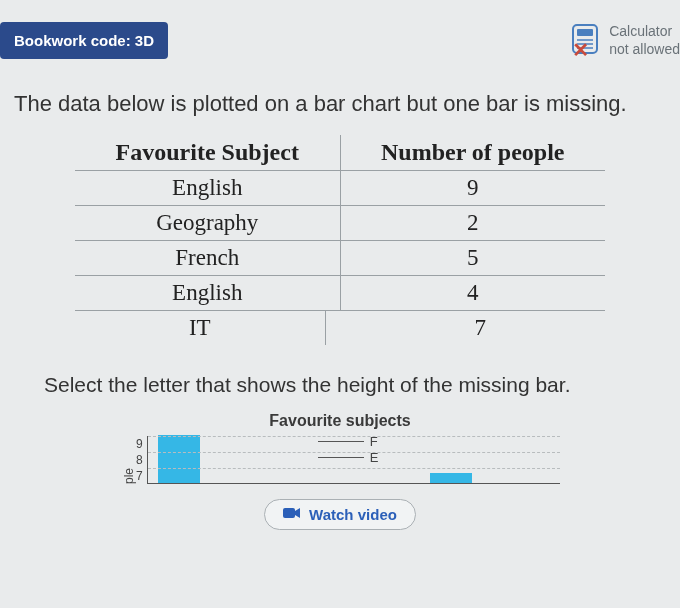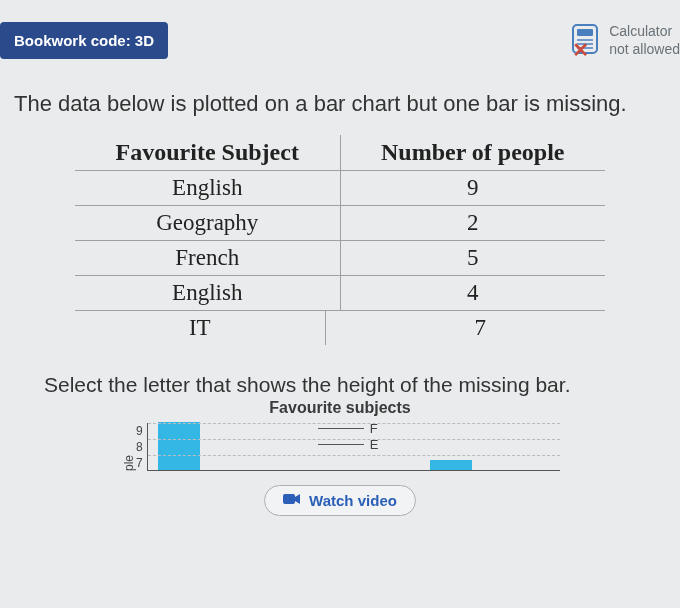--- a/index.html
+++ b/index.html
@@ -74,21 +74,21 @@
   .data-table .cell.left { border-right: 1px solid #9aa0a4; }
   .data-table .head .cell { font-weight: bold; font-size: 24px; }
   .prompt {
     font-size: 21px;
     color: #333;
     padding: 0 40px 0 44px;
   }
   .chart-wrap {
     position: relative;
     width: 440px;
-    margin: 2px auto;
+    margin: 15px auto;
   }
   .chart-title {
     text-align: center;
     font-weight: bold;
     font-size: 16px;
     color: #3a3a3a;
     margin-bottom: 6px;
   }
   .chart-body {
     display: flex;

